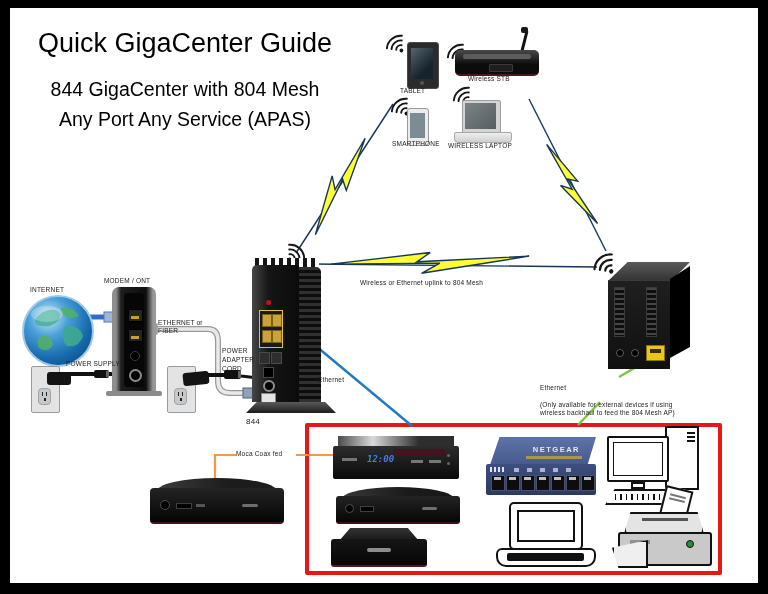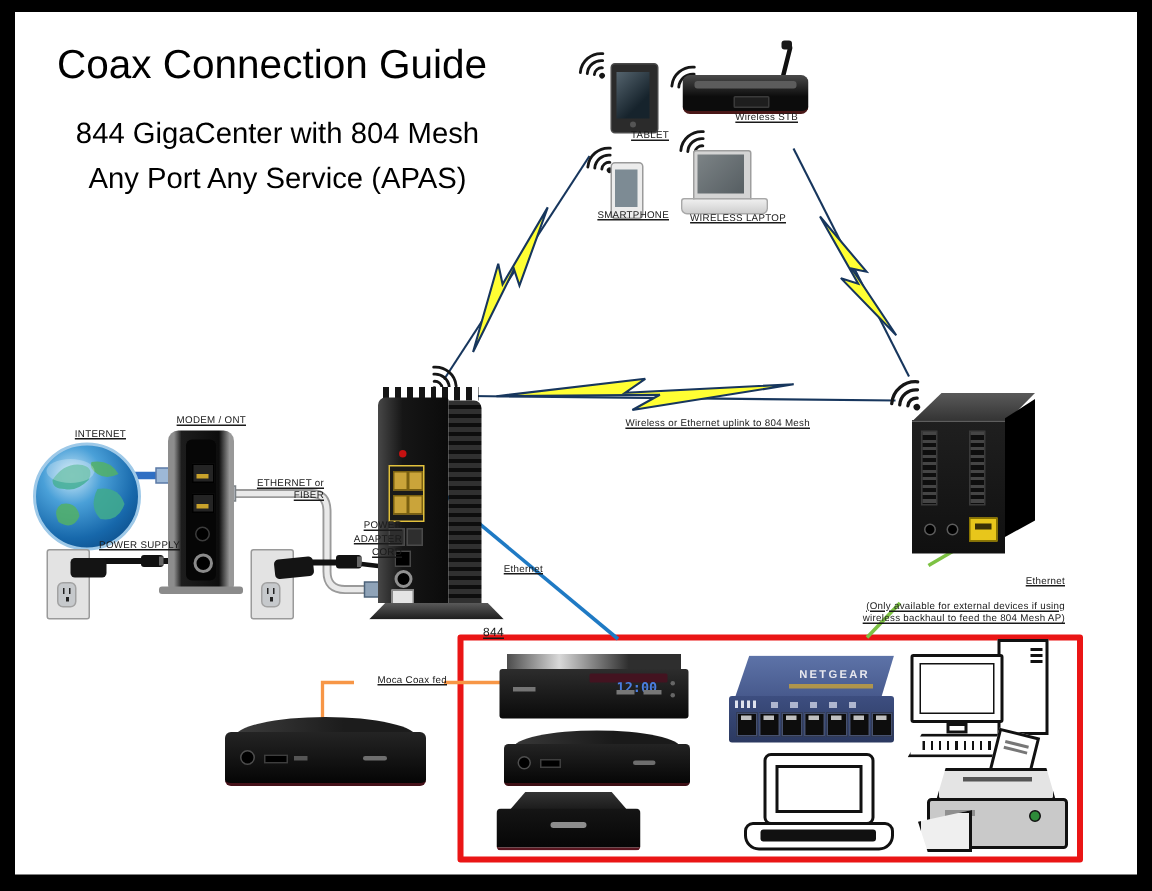--- a/index.html
+++ b/index.html
@@ -1,20 +1,20 @@
 <!DOCTYPE html>
 <html><head>
 <meta charset="utf-8">
 <style>
   html,body{margin:0;padding:0;}
   body{width:768px;height:594px;background:#000;position:relative;overflow:hidden;
        font-family:"Liberation Sans",sans-serif;}
   .stage{position:absolute;left:10px;top:8px;right:10px;bottom:11px;background:#fff;}
-  .lbl{position:absolute;font-size:6.5px;line-height:8px;color:#1a1a1a;text-align:right;
-       letter-spacing:.2px;z-index:7;white-space:pre-line;text-decoration:underline;}
+  .lbl{position:absolute;font-size:6.5px;line-height:8px;color:#1a1a1a;text-align:left;
+       letter-spacing:.2px;z-index:7;white-space:pre-line;}
   .title{position:absolute;left:28px;top:20px;font-size:27px;color:#000;z-index:7;}
   .subtitle{position:absolute;left:15px;top:66px;width:320px;font-size:19.5px;line-height:30px;
        color:#000;text-align:center;white-space:pre-line;z-index:7;}
   .dev{position:absolute;z-index:5;}
   .dev *{position:absolute;}
   .wifi{position:absolute;z-index:5;width:26px;height:22px;}
   .wifi svg{width:100%;height:100%;overflow:visible;}
   svg.overlay{position:absolute;left:-10px;top:-8px;width:768px;height:594px;z-index:3;pointer-events:none;}
   .redbox{position:absolute;left:295px;top:415px;width:409px;height:144px;border:4px solid #ea1515;
        border-radius:2px;z-index:2;background:transparent;}
@@ -91,21 +91,21 @@
       <line x1="655" y1="356" x2="619" y2="377"></line>
       <line x1="600" y1="402" x2="578" y2="425"></line>
     </g>
 
     <g stroke="#f79646" stroke-width="2.2" fill="none">
       <path d="M215 481 V455 H236"></path>
       <line x1="296" y1="455" x2="337" y2="455"></line>
     </g>
   </svg>
 
-  <div class="title">Coax Connection Guide</div>
+  <div class="title">Quick GigaCenter Guide</div>
   <div class="subtitle">844 GigaCenter with 804 Mesh
 Any Port Any Service (APAS)</div>
 
   <div class="wifi" style="left:373px;top:25px;transform:rotate(-40deg);"><svg>
         <use href="#wifi-sym"></use>
       </svg></div>
   <div class="dev" style="left:397px;top:34px;width:30px;height:45px;">
     <div style="left:0;top:0;width:30px;height:45px;background:#2b2b2b;border:1px solid #4a4a4a;border-radius:3px;"></div>
     <div style="left:4px;top:6px;width:22px;height:31px;background:linear-gradient(135deg,#55646e,#16232c 70%);"></div>
     <div style="left:13px;top:39px;width:4px;height:4px;border-radius:50%;background:#555;"></div>
@@ -259,21 +259,21 @@
     <div style="left:26px;top:25px;width:14px;height:4px;background:#000;border:1px solid #3e3e3e;"></div>
     <div style="left:46px;top:26px;width:9px;height:3px;background:#555;"></div>
     <div style="left:92px;top:26px;width:16px;height:3px;background:#6e6e6e;border-radius:2px;"></div>
   </div>
 
   <div class="dev" style="left:323px;top:428px;width:126px;height:46px;">
     <div style="left:5px;top:0;width:116px;height:12px;background:linear-gradient(90deg,#4c4c4c,#d9d9d9 30%,#8a8a8a 48%,#2e2e2e 70%);"></div>
     <div style="left:0;top:10px;width:126px;height:33px;background:linear-gradient(180deg,#2d2d2d,#0a0a0a);border-radius:2px;"></div>
     <div style="left:60px;top:13px;width:52px;height:6px;background:#431320;border-radius:1px;"></div>
     <div style="left:9px;top:22px;width:15px;height:3px;background:#9a9a9a;opacity:.7;"></div>
-    <div style="left:34px;top:18px;font-size:9px;font-weight:bold;color:#4a7de0;font-family:'DejaVu Sans Mono',monospace;margin-left:44px;">12:00</div>
+    <div style="left:34px;top:18px;font-size:9px;font-weight:bold;font-style:italic;color:#4a7de0;font-family:'DejaVu Sans Mono',monospace;">12:00</div>
     <div style="left:78px;top:24px;width:12px;height:2.5px;background:#777;"></div>
     <div style="left:96px;top:24px;width:12px;height:2.5px;background:#777;"></div>
     <div style="left:114px;top:18px;width:3px;height:3px;border-radius:50%;background:#666;"></div>
     <div style="left:114px;top:26px;width:3px;height:3px;border-radius:50%;background:#666;"></div>
   </div>
 
   <div class="dev" style="left:326px;top:479px;width:124px;height:38px;">
     <div style="left:6px;top:0;width:112px;height:12px;background:linear-gradient(90deg,#383838,#1a1a1a 60%);border-radius:50% 50% 0 0/100% 100% 0 0;"></div>
     <div style="left:0;top:9px;width:124px;height:26px;background:linear-gradient(180deg,#232323,#060606);border-radius:3px;border-bottom:2px solid #3e1016;"></div>
     <div style="left:9px;top:17px;width:7px;height:7px;border-radius:50%;background:#000;border:1.5px solid #4e4e4e;"></div>

